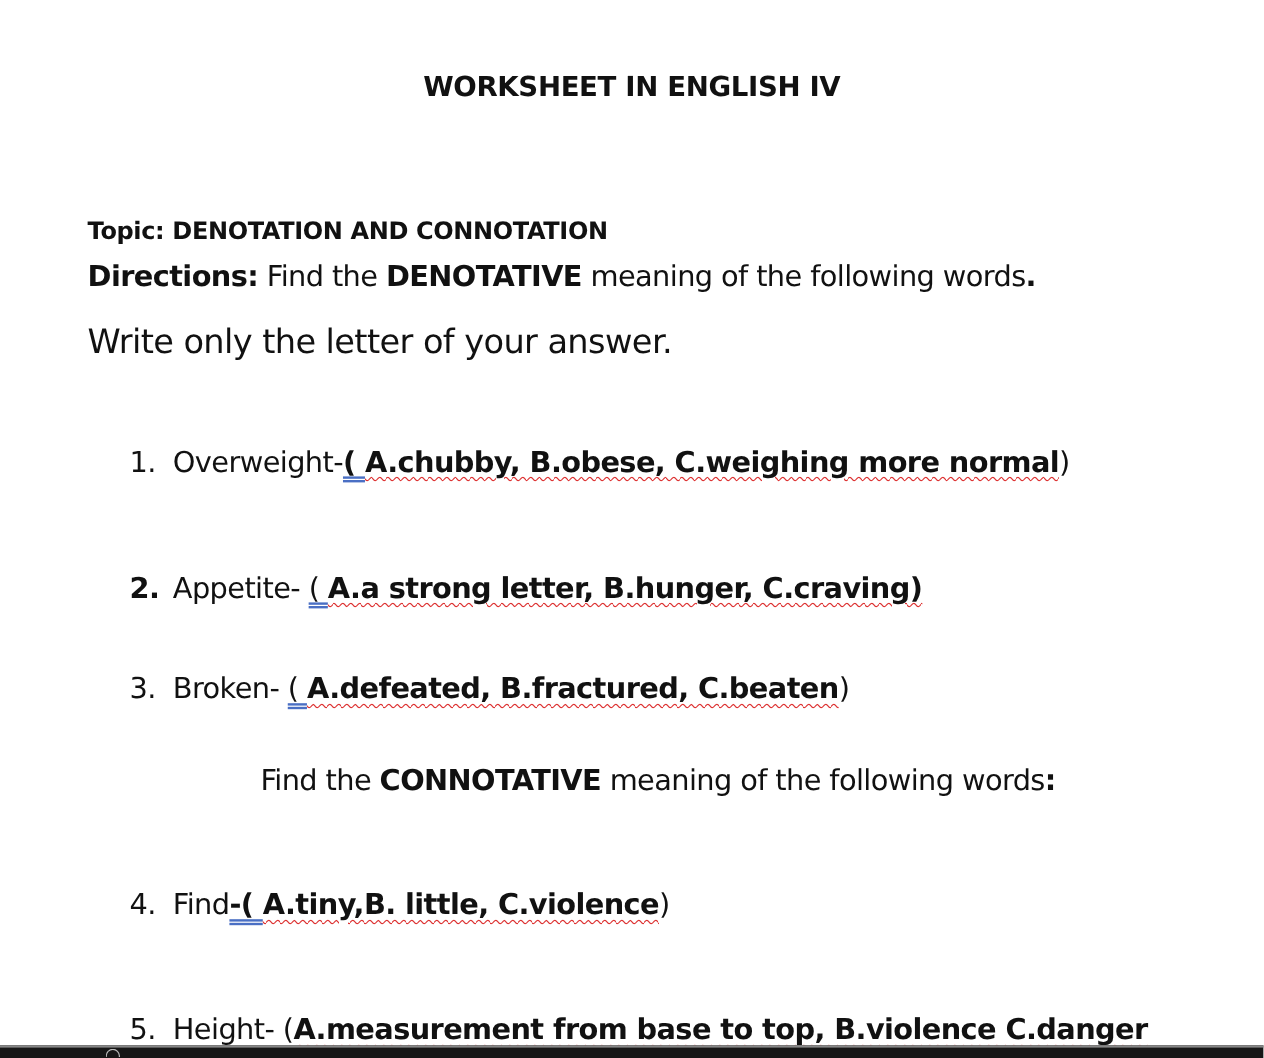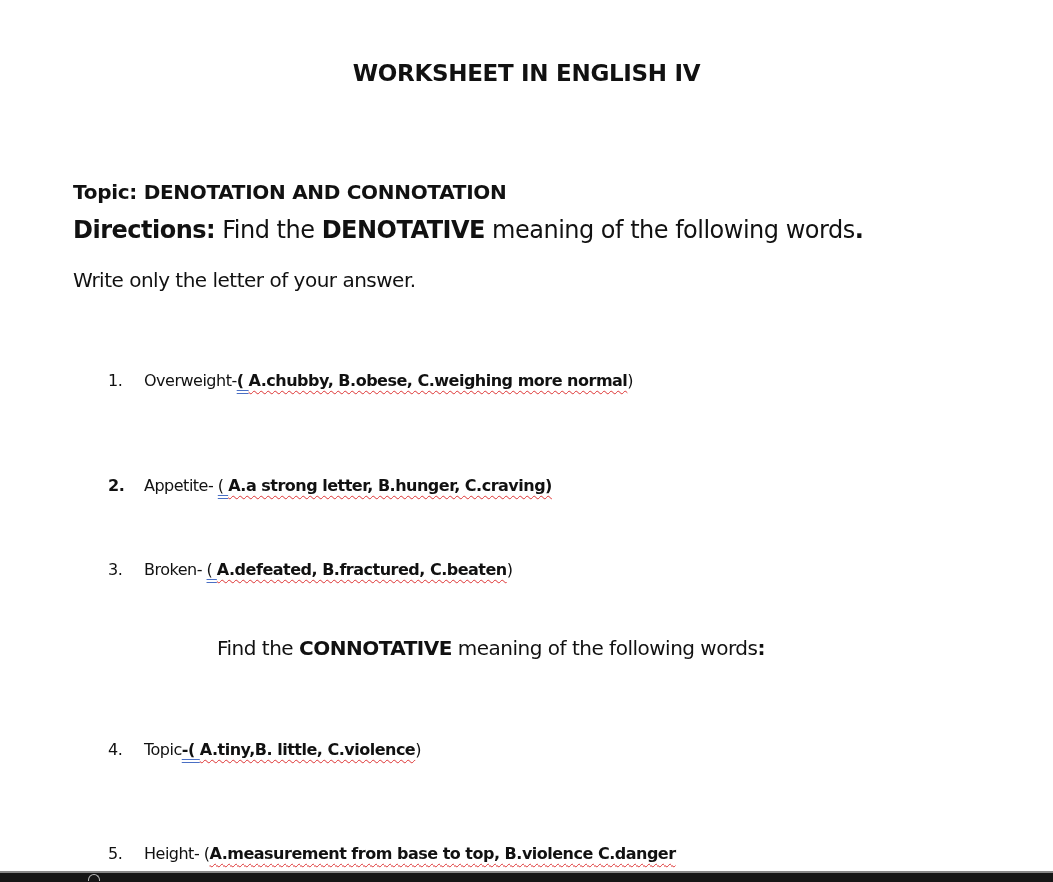--- a/index.html
+++ b/index.html
@@ -2,30 +2,30 @@
 <html><head>
 <meta charset="utf-8">
 <style>
   html, body { margin:0; padding:0; }
   body { width:1053px; height:882px; background:#ffffff; position:relative; overflow:hidden;
          font-family: "DejaVu Sans", sans-serif; color:#111; }
   .line { position:absolute; white-space:nowrap;margin-top:28px; }
   .title { top:32px; left:0; width:1053px; text-align:center; font-size:23px; font-weight:bold; letter-spacing:-0.3px; }
   .topic { top:152px; left:73px; font-size:20px; font-weight:bold; letter-spacing:-0.3px; }
   .dir { top:188px; left:73px; font-size:24px; letter-spacing:-0.5px; }
-  .dir2 { top:240px; left:73px; font-size:20px; letter-spacing:-0.5px; }
-  .item { left:108px; font-size:16px; letter-spacing:-0.5px; }
+  .dir2 { top:240px; left:73px; font-size:28px; letter-spacing:-0.5px; }
+  .item { left:108px; font-size:24px; letter-spacing:-0.5px; }
   .num { display:inline-block; width:36px; }
   b { font-weight:bold; }
   .sq { text-decoration: underline wavy #d33; text-decoration-thickness:1px; text-underline-offset:4px; }
   .bl { text-decoration: underline double #4a6fc4; text-underline-offset:4px; }
   .i1 { top:343px; }
   .i2 { top:448px; }
   .i3 { top:532px; }
-  .sub { top:608px; left:217px; font-size:20px; letter-spacing:-0.5px; }
+  .sub { top:608px; left:217px; font-size:24px; letter-spacing:-0.5px; }
   .i4 { top:712px; }
   .i5 { top:816px; }
   .taskbar { position:absolute; left:0; top:871px; width:1053px; height:11px; background:#161616; border-top:2px solid #888; }
   .tb-icon { position:absolute; left:88px; top:1px; width:10px; height:6px; border:1px solid #bbb; border-bottom:none; border-radius:6px 6px 0 0; }
 </style>
 </head>
 <body>
 
 <div class="line title">WORKSHEET IN ENGLISH IV</div>
 
@@ -54,21 +54,21 @@
   <span class="num">3.</span><span>Broken- </span><span class="bl">( </span><b class="sq">A.defeated, B.fractured, C.beaten</b><span>)</span>
 </div>
 
 <div class="line sub">
   <span>Find the</span>
   <b>CONNOTATIVE</b>
   <span>meaning of the following words</span><b>:</b>
 </div>
 
 <div class="line item i4">
-  <span class="num">4.</span><span>Topic</span><b class="bl">-( </b><b class="sq">A.tiny,B. little, C.violence</b><span>)</span>
+  <span class="num">4.</span><span>Find</span><b class="bl">-( </b><b class="sq">A.tiny,B. little, C.violence</b><span>)</span>
 </div>
 
 <div class="line item i5">
   <span class="num">5.</span><span>Height- </span><span>(</span><b class="sq">A.measurement from base to top, B.violence C.danger</b>
 </div>
 
 <div class="taskbar">
   <span class="tb-icon"></span>
 </div>
 

